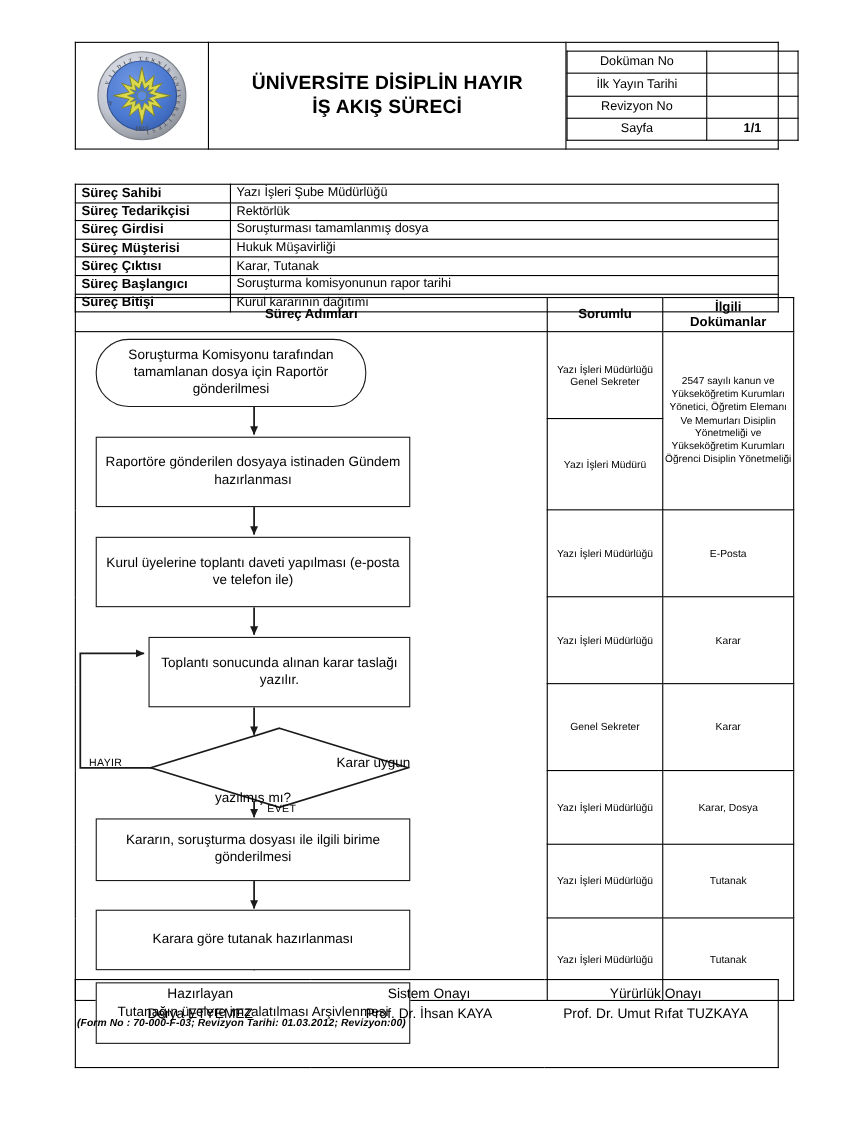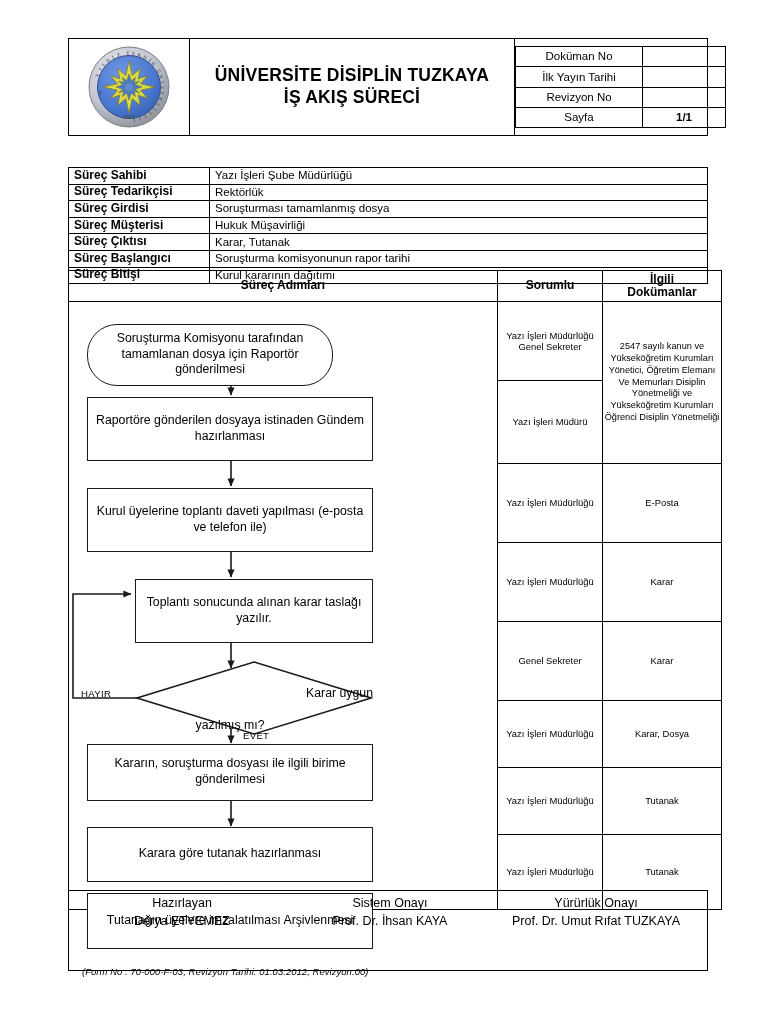--- a/index.html
+++ b/index.html
@@ -75,22 +75,22 @@
 
   
   #sign-block{position:absolute;left:68px;top:890px;width:640px;}
   #sign-table{width:640px;table-layout:fixed;}
   #sign-table td{border:1px solid #000;height:74px;vertical-align:top;padding-top:4px;}
   .sig{text-align:center;font-size:12.5px;line-height:1.42;}
   .sig .role{display:block;}
   .sig .who{display:block;}
 
   #form-note{
-    position:absolute;left:70px;top:966px;
-    font-size:9.4px;font-style:italic;font-weight:normal;letter-spacing:.1px;padding-left:12px;
+    position:absolute;left:70px;top:924px;
+    font-size:9.4px;font-style:italic;font-weight:bold;letter-spacing:.1px;
   }
 </style>
 </head>
 <body>
 
 <div class="page">
 
   <div id="header-block">
     <table id="header-table" class="bordered">
       <tbody>
@@ -149,21 +149,21 @@
                 <polygon fill="#d8d84a" stroke="#7d7d20" stroke-width="0.8" points="0,-26 3.3,-11.6 11.3,-18.4 9.2,-8.2 18.4,-11.3 11.6,-3.3 26,0 11.6,3.3 18.4,11.3 9.2,8.2 11.3,18.4 3.3,11.6 0,26 -3.3,11.6 -11.3,18.4 -9.2,8.2 -18.4,11.3 -11.6,3.3 -26,0 -11.6,-3.3 -18.4,-11.3 -9.2,-8.2 -11.3,-18.4 -3.3,-11.6"></polygon>
                 <polygon fill="#4a78d0" stroke="#7d7d20" stroke-width="0.6" points="0,-13 2.3,-6.2 6.5,-9.6 5.3,-4.4 10.6,-5.8 6.2,-2.3 13,0 6.2,2.3 10.6,5.8 5.3,4.4 6.5,9.6 2.3,6.2 0,13 -2.3,6.2 -6.5,9.6 -5.3,4.4 -10.6,5.8 -6.2,2.3 -13,0 -6.2,-2.3 -10.6,-5.8 -5.3,-4.4 -6.5,-9.6 -2.3,-6.2"></polygon>
                 <circle cx="0" cy="0" r="4.4" fill="#5c8ae0" stroke="#7d7d20" stroke-width="0.6"></circle>
               </g>
               <text x="42" y="74" text-anchor="middle" font-size="6.4" font-weight="bold" font-family="'Liberation Serif',serif" fill="#4a4f58">1911</text>
             </svg>
           </div>
         </td>
         <td class="title-cell">
           <div class="doc-title">
-            <span>ÜNİVERSİTE DİSİPLİN TUZKAYA</span>
+            <span>ÜNİVERSİTE DİSİPLİN HAYIR</span>
             <span class="l2">İŞ AKIŞ SÜRECİ</span>
           </div>
         </td>
         <td class="meta-cell">
           <table id="meta-table">
             <tbody>
               <tr>
                 <td class="k">Doküman No</td>
                 <td class="v"></td>
               </tr>
@@ -261,21 +261,21 @@
                   <line x1="162" y1="495" x2="162" y2="520"></line>
 
                   <line x1="162" y1="551" x2="162" y2="576"></line>
                 </g>
 
                 <g stroke="#1a1a1a" stroke-width="1.6" fill="none">
                   <path d="M 84 392 L 4 392 L 4 288 L 62 288" marker-end="url(#ah)"></path>
                 </g>
               </svg>
 
-              <div class="node" style="left:18px;top:18px;width:246px;height:62px;border-radius:30px;">
+              <div class="node" style="left:18px;top:2px;width:246px;height:62px;border-radius:30px;">
                 <span>Soruşturma Komisyonu tarafından tamamlanan dosya için Raportör gönderilmesi</span>
               </div>
 
               <div class="node" style="left:18px;top:91px;width:286px;height:64px;">
                 <span>Raportöre gönderilen dosyaya istinaden Gündem hazırlanması</span>
               </div>
 
               <div class="node" style="left:18px;top:182px;width:286px;height:64px;">
                 <span>Kurul üyelerine toplantı daveti yapılması (e-posta  ve telefon ile)</span>
               </div>

